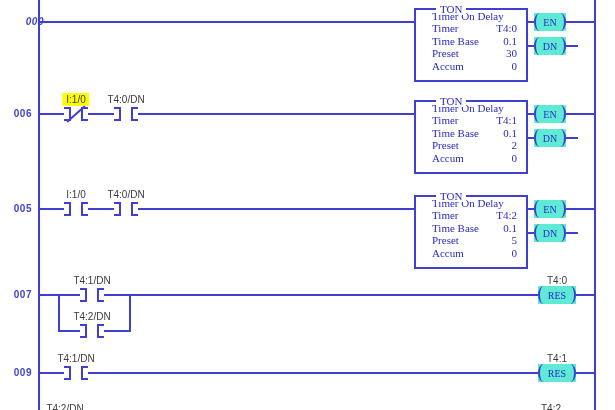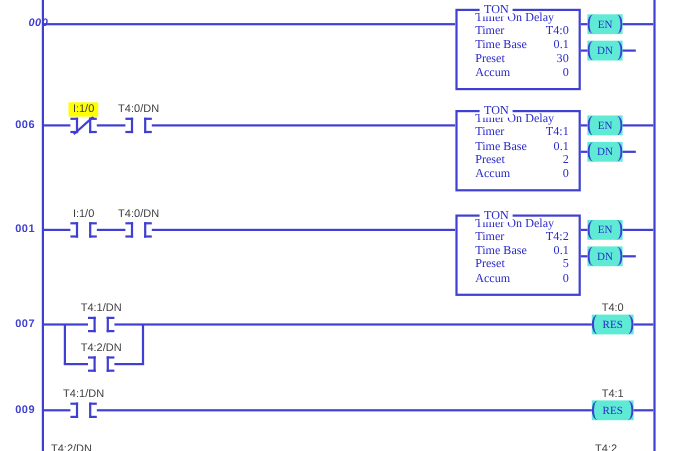--- a/index.html
+++ b/index.html
@@ -123,21 +123,21 @@
       <div class="arc l"></div>
       <div class="arc r"></div>
       <div class="coil-text">EN</div>
     </div>
     <div class="wire" style="left: 528px; top: 137px; width: 50px; height: 2px;"></div>
     <div class="coil" style="left: 534px; top: 129px; width: 32px;">
       <div class="arc l"></div>
       <div class="arc r"></div>
       <div class="coil-text">DN</div>
     </div>
-    <div class="rung-num" style="left: 8px; top: 204px;">001</div>
+    <div class="rung-num" style="left: 8px; top: 204px;">005</div>
     <div class="wire" style="left: 40px; top: 208px; width: 374px; height: 2px;"></div>
     <div class="contact" style="left: 64px; top: 202px; width: 24px; height: 14px;">
       <div class="leg l"></div>
       <div class="leg r"></div>
     </div>
     <div class="clabel" style="left: 76px; top: 190px;">I:1/0</div>
     <div class="contact" style="left: 114px; top: 202px; width: 24px; height: 14px;">
       <div class="leg l"></div>
       <div class="leg r"></div>
     </div>

